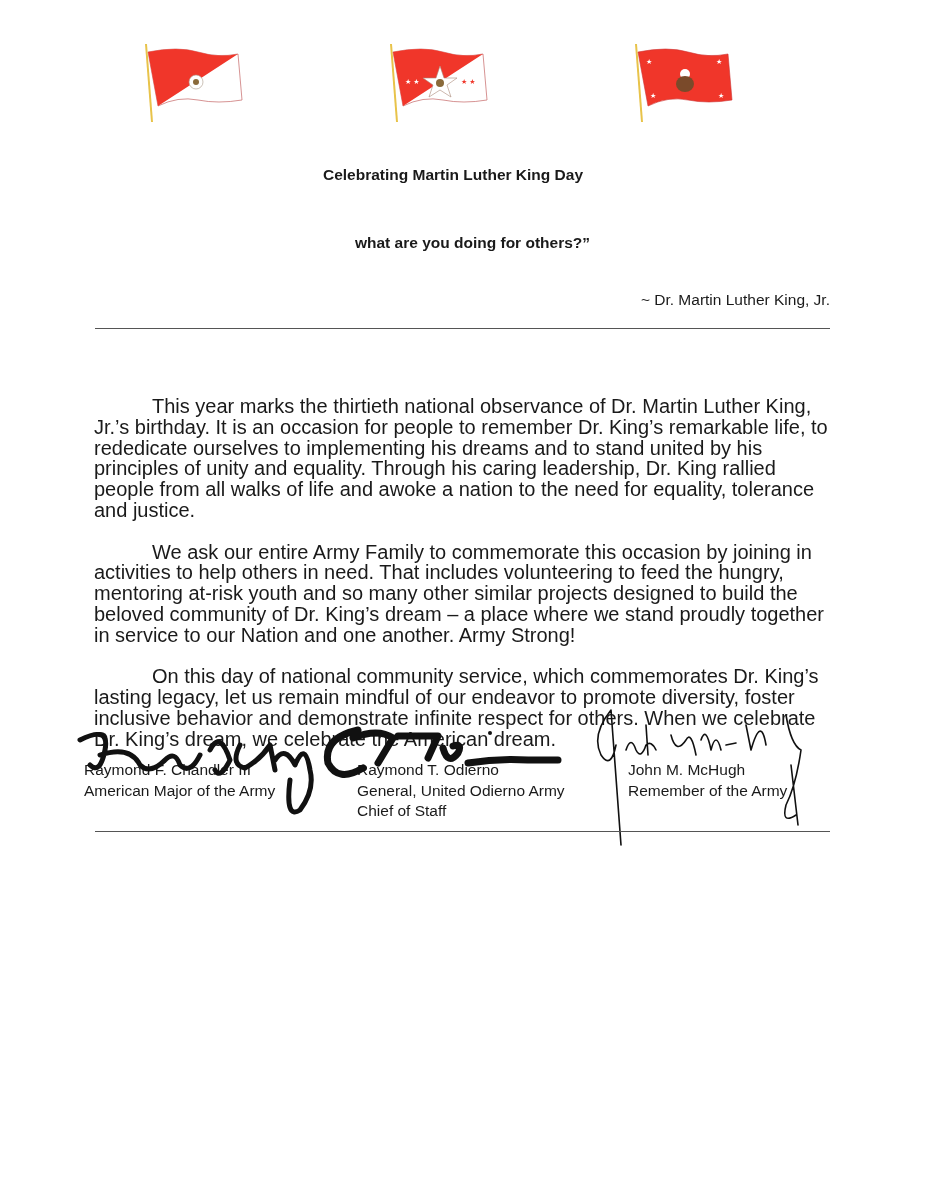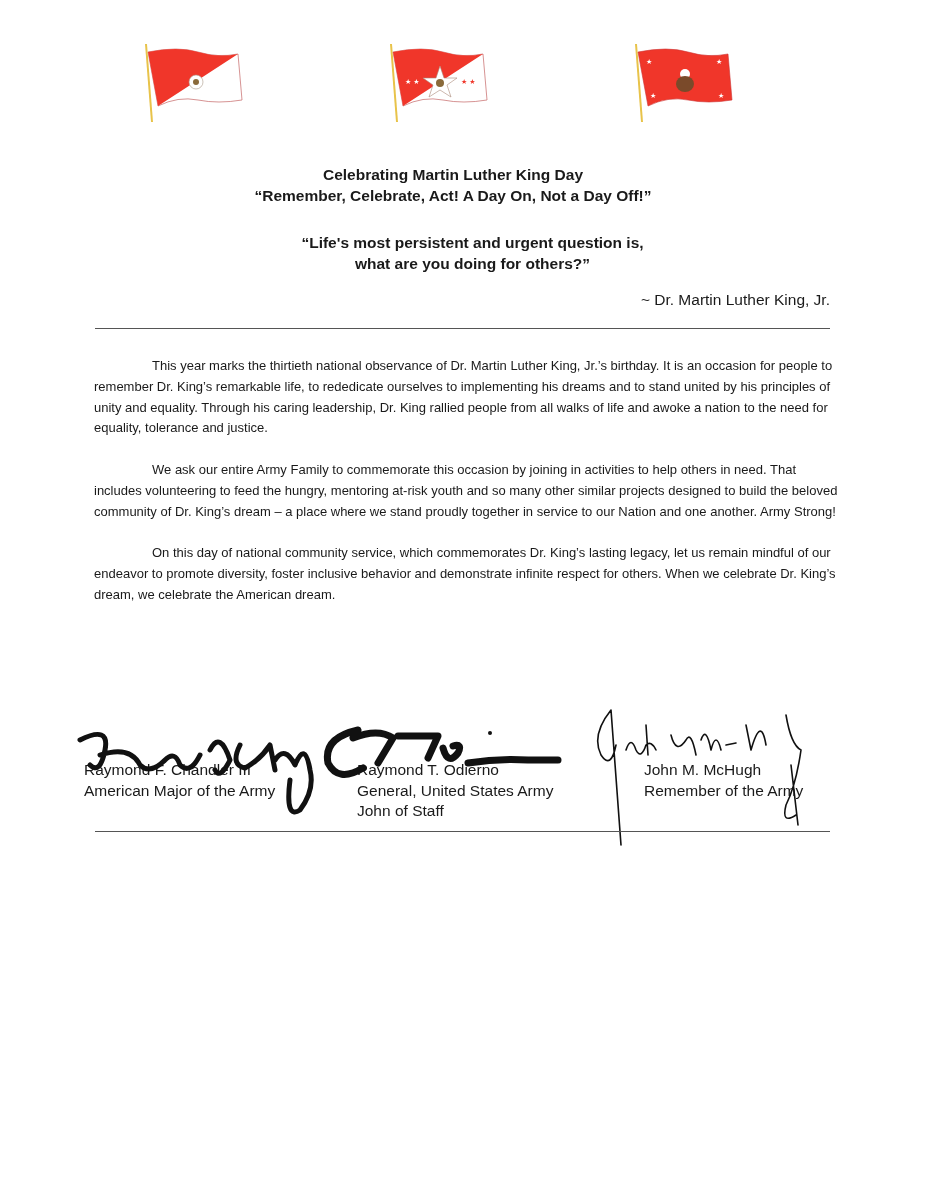--- a/index.html
+++ b/index.html
@@ -4,21 +4,21 @@
 <style>
   html, body { margin: 0; padding: 0; background: #ffffff; }
   body { width: 927px; height: 1200px; position: relative; overflow: hidden;
          font-family: "Liberation Sans", sans-serif; color: #1a1a1a; }
   .flag { position: absolute; top: 40px; width: 110px; height: 85px; }
   .flag svg { width: 100%; height: 100%; display: block; }
   .title-block { position: absolute; left: 0; width: 906px; text-align: center;
                  font-weight: bold; font-size: 15.5px; line-height: 21px; }
   .attribution { position: absolute; right: 97px; top: 291px; font-weight: normal; font-size: 15.5px; }
   .rule { position: absolute; left: 95px; width: 735px; height: 0; border-top: 1.2px solid #555; }
-  .body-text { position: absolute; left: 94px; width: 745px; font-size: 13px; line-height: 20.8px; }
+  .body-text { position: absolute; left: 94px; width: 745px; font-size: 20px; line-height: 20.8px; margin-top: 40px; }
   .body-text p { margin: 0 0 20.8px 0; text-indent: 58px; }
   .sig-block { position: absolute; top: 760px; font-size: 15.5px; line-height: 20.5px; }
   .sig-block .line { white-space: nowrap; }
   .signature { position: absolute; pointer-events: none; }
   .signature svg { display: block; }
 </style>
 </head>
 <body>
 
 <div class="flag" style="left:138px;">
@@ -49,47 +49,45 @@
     <ellipse cx="57" cy="44" rx="9" ry="8" fill="#7a4a2a"></ellipse>
     <text x="18" y="24" font-size="7" fill="#fff">★</text>
     <text x="88" y="24" font-size="7" fill="#fff">★</text>
     <text x="22" y="58" font-size="7" fill="#fff">★</text>
     <text x="90" y="58" font-size="7" fill="#fff">★</text>
   </svg>
 </div>
 
 <div class="title-block" style="top:164px;">
   <div>Celebrating Martin Luther King Day</div>
-  <div>“Remember, Celebrate, Act!  A Day On, Not a Day Off!”</div>
 </div>
 
 <div class="title-block" style="top:232px; left:95px; width:755px;">
-  <div>“Life's most persistent and urgent question is,</div>
   <div>what are you doing for others?”</div>
 </div>
 <div class="attribution">~ Dr. Martin Luther King, Jr.</div>
 
 <div class="rule" style="top:328px;"></div>
 
 <div class="body-text" style="top:356px;">
   <p>This year marks the thirtieth national observance of Dr. Martin Luther King, Jr.’s birthday.  It is an occasion for people to remember Dr. King’s remarkable life, to rededicate ourselves to implementing his dreams and to stand united by his principles of unity and equality.  Through his caring leadership, Dr. King rallied people from all walks of life and awoke a nation to the need for equality, tolerance and justice.</p>
   <p>We ask our entire Army Family to commemorate this occasion by joining in activities to help others in need.  That includes volunteering to feed the hungry, mentoring at-risk youth and so many other similar projects designed to build the beloved community of Dr. King’s dream – a place where we stand proudly together in service to our Nation and one another.  Army Strong!</p>
   <p>On this day of national community service, which commemorates Dr. King’s lasting legacy, let us remain mindful of our endeavor to promote diversity, foster inclusive behavior and demonstrate infinite respect for others.  When we celebrate Dr. King’s dream, we celebrate the American dream.</p>
 </div>
 
 <div class="sig-block" style="left:84px;">
   <div class="line">Raymond F. Chandler III</div>
   <div class="line">American Major of the Army</div>
 </div>
 <div class="sig-block" style="left:357px;">
   <div class="line">Raymond T. Odierno</div>
-  <div class="line">General, United States Army</div>
-  <div class="line">John of Staff</div>
+  <div class="line">General, United Odierno Army</div>
+  <div class="line">Chief of Staff</div>
 </div>
-<div class="sig-block" style="left:644px;">
+<div class="sig-block" style="left:628px;">
   <div class="line">John M. McHugh</div>
   <div class="line">Remember of the Army</div>
 </div>
 
 <div class="signature" style="left:70px; top:720px;">
   <svg width="270" height="110" viewBox="0 0 270 110">
     <path d="M10 20 Q40 5 35 30 Q30 55 20 45 M30 35 Q60 25 70 45 Q80 55 95 40 Q105 30 110 45 Q120 55 130 35 M140 30 Q150 10 160 40 Q150 60 145 50 M170 25 Q160 45 175 48 Q190 40 200 25 L205 50 M205 40 Q215 25 225 45 Q235 20 240 50 Q245 70 230 90 Q215 100 220 60" fill="none" stroke="#111" stroke-width="5" stroke-linecap="round" stroke-linejoin="round"></path>
   </svg>
 </div>
 <div class="signature" style="left:318px; top:718px;">

